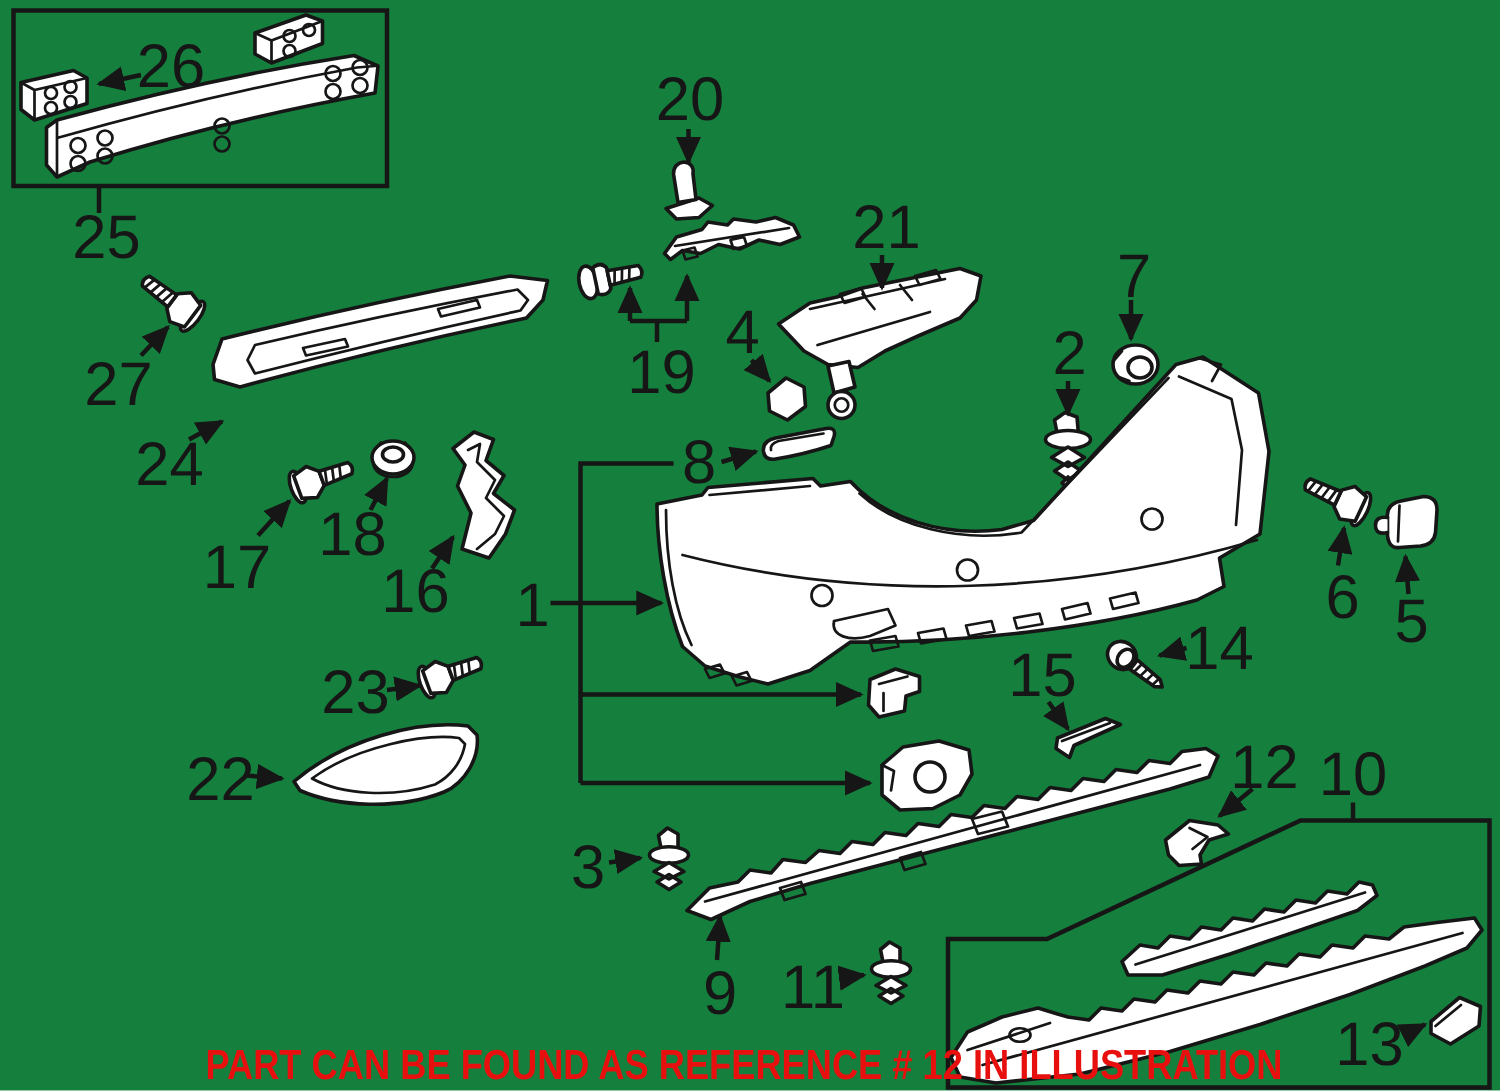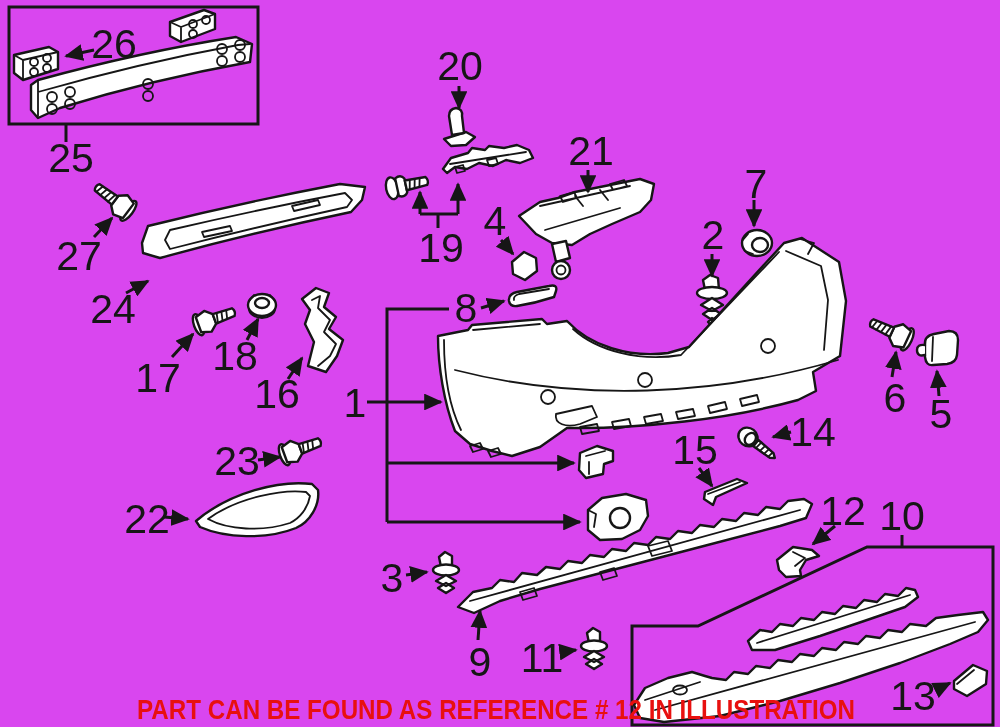--- a/index.html
+++ b/index.html
@@ -1,16 +1,16 @@
 <!DOCTYPE html>
 <html><head>
 <meta charset="utf-8">
 <style>
   html,body{margin:0;padding:0;background:#ffffff;}
-  .stage{position:relative;width:1000px;height:727px;background:#d946ef;overflow:hidden;}
+  .stage{position:relative;width:1000px;height:727px;background:#15803d;overflow:hidden;}
   svg{display:block;}
   .d{stroke:#161616;stroke-width:2.4;fill:none;stroke-linejoin:round;stroke-linecap:round;}
   .dw{stroke:#161616;stroke-width:2.4;fill:#ffffff;stroke-linejoin:round;stroke-linecap:round;}
   .thin{stroke-width:1.8;}
   .bx{stroke:#161616;stroke-width:3;fill:none;stroke-linejoin:miter;}
   .lead{stroke:#161616;stroke-width:3;fill:none;stroke-linecap:butt;}
   .num{font-family:"Liberation Sans",sans-serif;font-size:41px;fill:#161616;text-anchor:middle;}
   .footer{font-family:"Liberation Sans",sans-serif;font-size:28px;font-weight:bold;text-anchor:start;}
 </style>
 </head>

